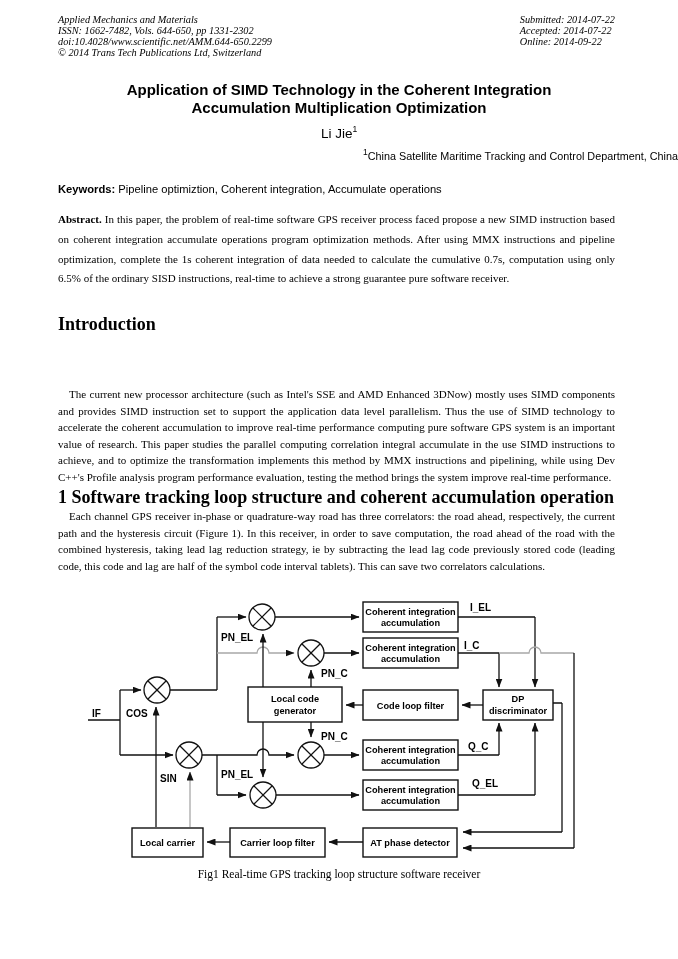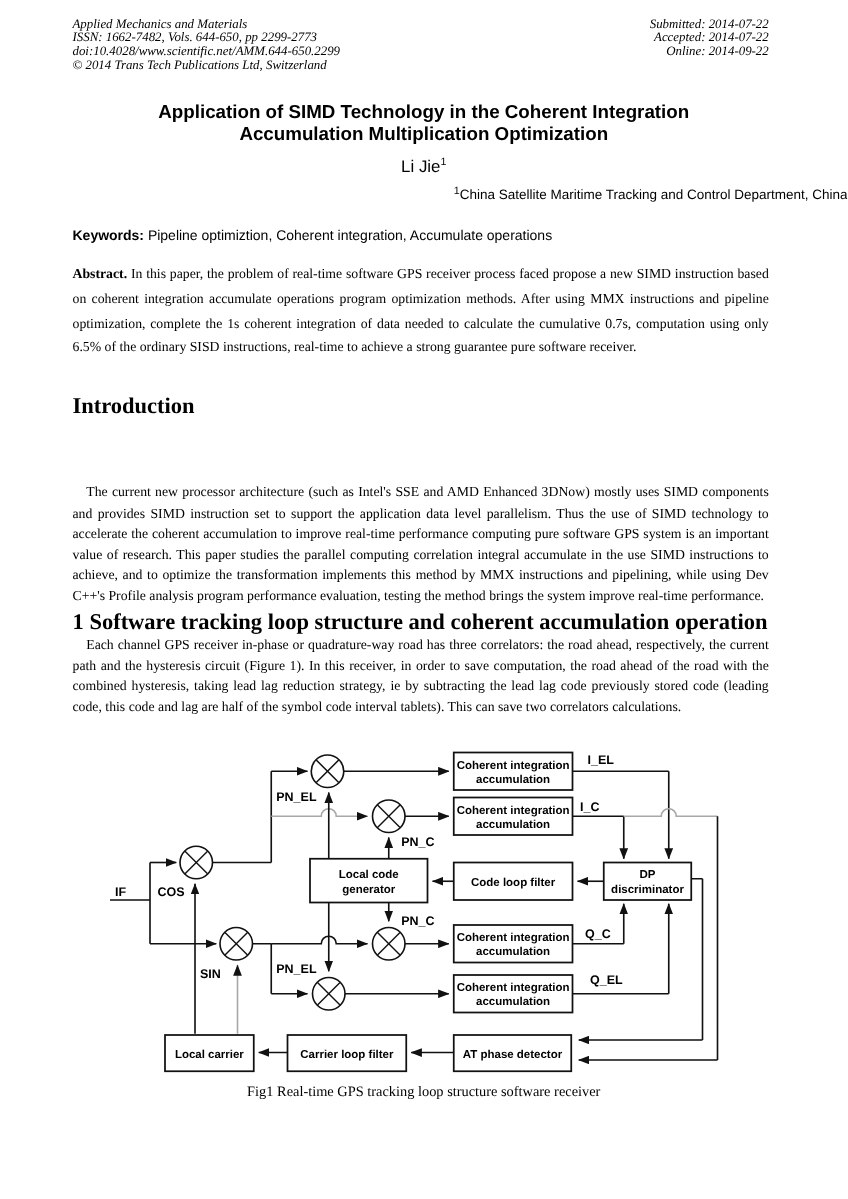--- a/index.html
+++ b/index.html
@@ -1,21 +1,21 @@
 <!DOCTYPE html>
 <html><head>
 <meta charset="utf-8">
 <style>
   html,body { margin:0; padding:0; background:#ffffff; }
   .page { position:relative; width:678px; height:898px; background:#ffffff; color:#000;
           overflow:hidden; font-family:"Liberation Serif", serif; }
 
   .hdr { position:absolute; top:15px; font:italic 10.3px/10.9px "Liberation Serif", serif; white-space:nowrap; }
   .hdr-left  { left:58px; }
-  .hdr-right { right:63px; text-align:right; }
+  .hdr-right { right:63px; }
 
   .title  { position:absolute; top:81px; left:0; width:678px; text-align:center;
             font:bold 15px/17.5px "Liberation Sans", sans-serif; }
   .author { position:absolute; top:124px; left:0; width:678px; text-align:center;
             font:13.5px "Liberation Sans", sans-serif; }
   .author sup, .affil sup { font-size:8.5px; }
   .affil  { position:absolute; top:147px; left:0; width:678px; text-align:right;
             font:10.8px "Liberation Sans", sans-serif; }
 
   .kw   { position:absolute; top:183px; left:58px; width:557px;
@@ -44,21 +44,21 @@
   .mult circle { fill:#ffffff; stroke:#111; stroke-width:1.3; }
   .mult line   { stroke:#111; stroke-width:1.2; }
 </style>
 </head>
 <body>
 
 <div class="page">
 
   <div class="hdr hdr-left">
     <div>Applied Mechanics and Materials</div>
-    <div>ISSN: 1662-7482, Vols. 644-650, pp 2299-2773</div>
+    <div>ISSN: 1662-7482, Vols. 644-650, pp 1331-2302</div>
     <div>doi:10.4028/www.scientific.net/AMM.644-650.2299</div>
     <div>© 2014 Trans Tech Publications Ltd, Switzerland</div>
   </div>
 
   <div class="hdr hdr-right">
     <div>Submitted: 2014-07-22</div>
     <div>Accepted: 2014-07-22</div>
     <div>Online: 2014-09-22</div>
   </div>
 

